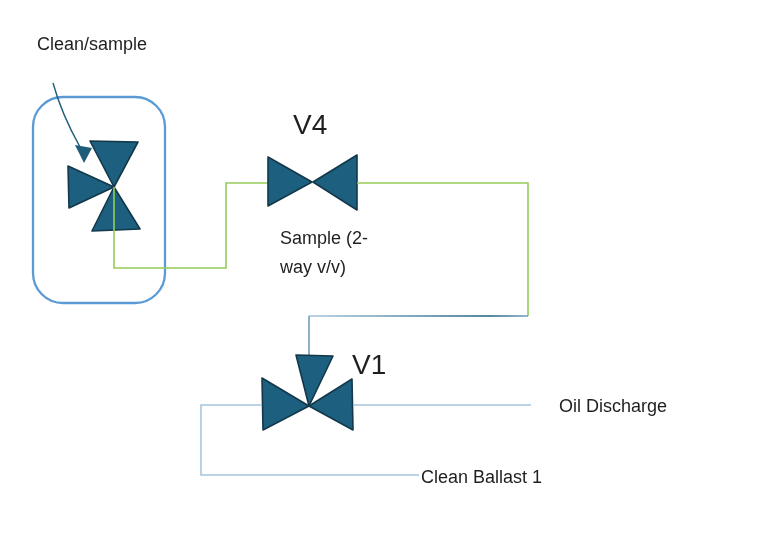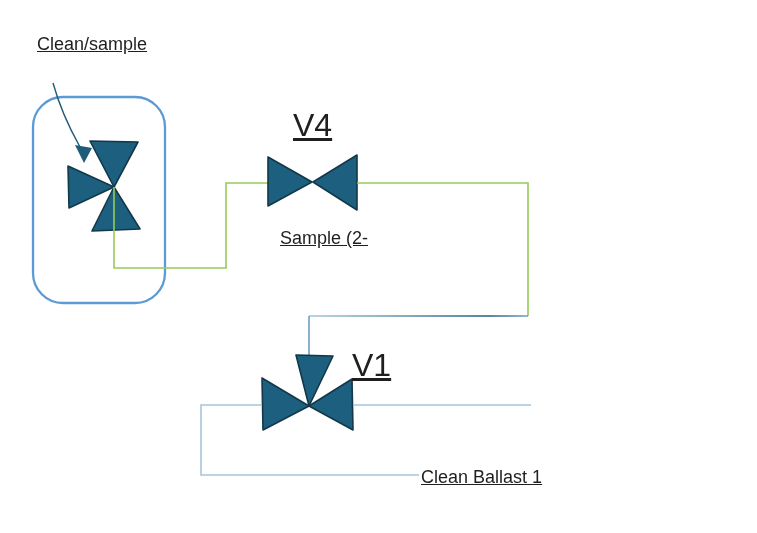--- a/index.html
+++ b/index.html
@@ -31,24 +31,23 @@
     position: absolute;
     left: 0;
     top: 0;
   }
   .lbl {
     position: absolute;
     color: var(--text-color);
     font-size: 18px;
     line-height: 29px;
     white-space: nowrap;
-    text-decoration: underline;
   }
   .lbl.big {
-    font-size: 32px;
+    font-size: 28px;
     line-height: 30px;
   }
   .valve {
     fill: var(--valve-fill);
     stroke: var(--valve-stroke);
     stroke-width: 1.6;
     stroke-linejoin: round;
   }
   .green-line {
     stroke: var(--sample-line);
@@ -131,20 +130,22 @@
   </svg>
 
   <div class="lbl" style="left:37px; top:30px;">
     <div>Clean/sample</div>
   </div>
 
   <div class="lbl big" style="left:293px; top:110px;">V4</div>
 
   <div class="lbl" style="left:280px; top:224px;">
     <div>Sample (2-</div>
+    <div>way v/v)</div>
   </div>
 
   <div class="lbl big" style="left:352px; top:336px;margin-top:14px;">V1</div>
 
+  <div class="lbl" style="left:559px; top:392px;">Oil Discharge</div>
 
   <div class="lbl" style="left:421px; top:463px;">Clean Ballast 1</div>
 
 </div>
 
 </body></html>

